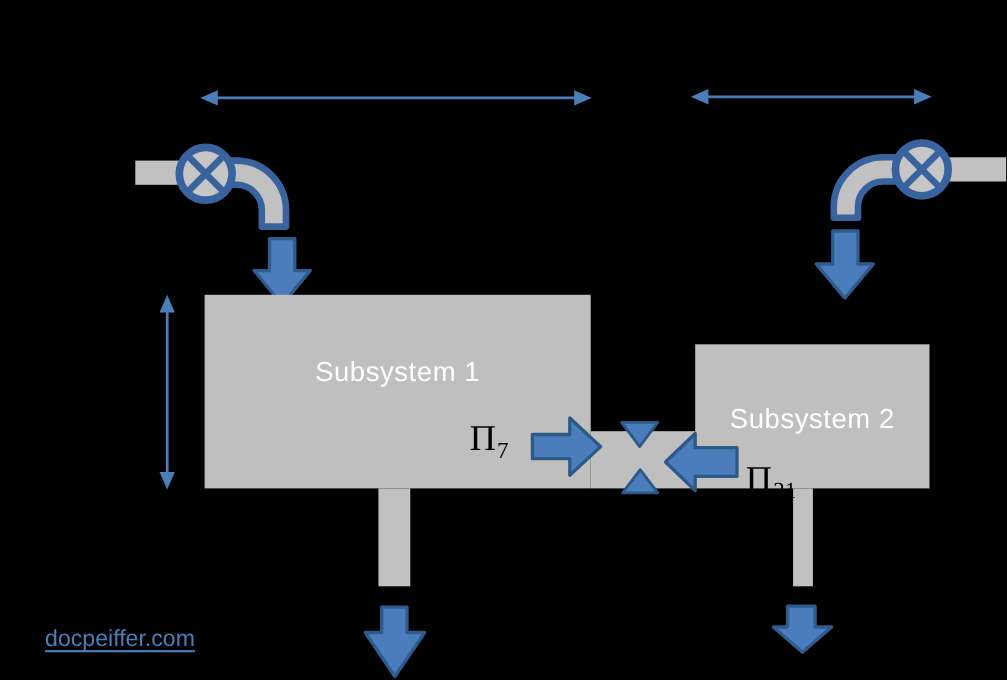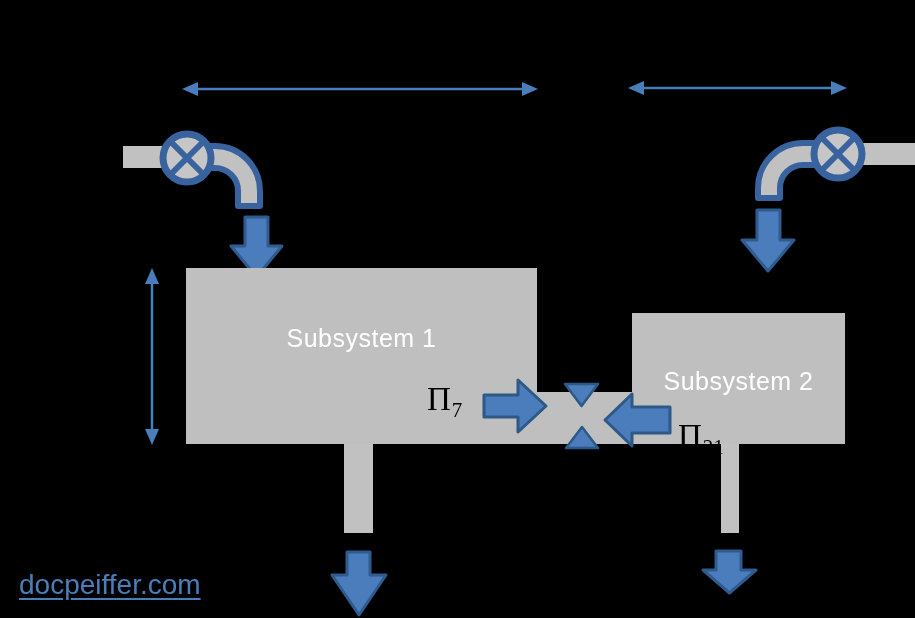--- a/index.html
+++ b/index.html
@@ -29,23 +29,23 @@
   .pi-label .sub{
     font-size:21px;
     position:relative;
     top:7px;
     left:1px;
   }
   .pi12{left:427px;top:383px;}
   .pi21{left:678px;top:420px;}
   .site-link{
     position:absolute;
-    left:19px;top:569px;
+    left:41px;top:569px;
     color:#4a7ebb;
-    font-size:28px;
+    font-size:21px;
     text-decoration:underline;
     text-underline-offset:4px;
     cursor:pointer;
   }
 </style>
 </head>
 <body>
 
 <div class="stage">
 

